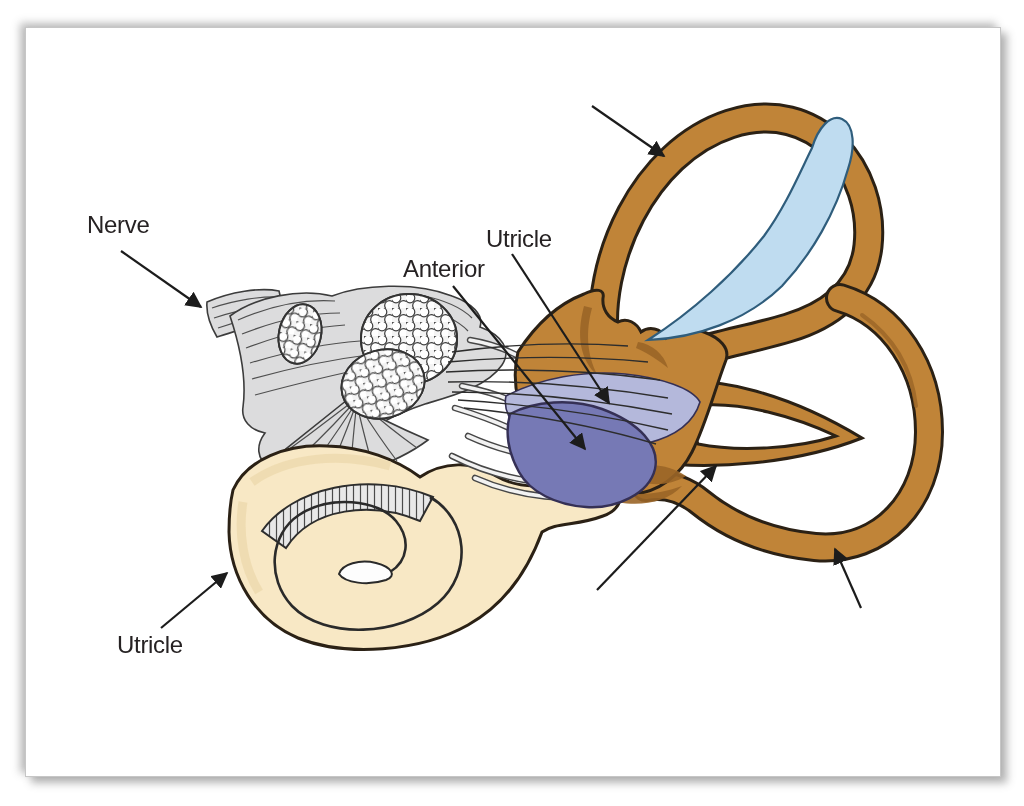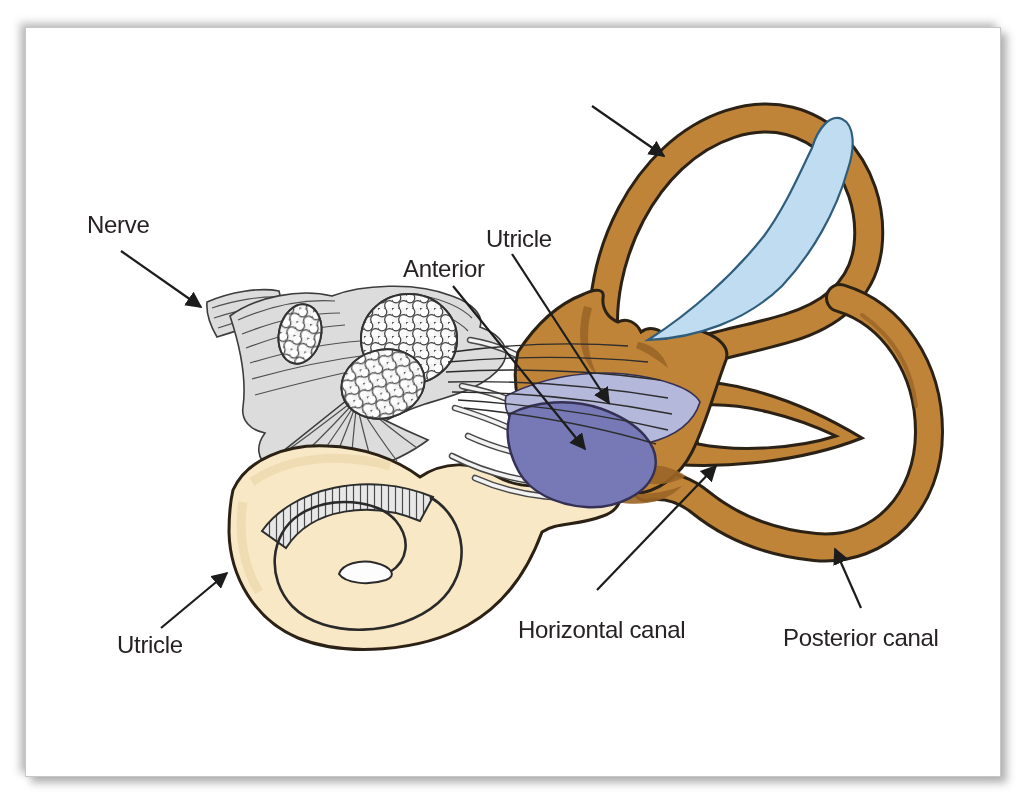--- a/index.html
+++ b/index.html
@@ -184,15 +184,13 @@
       <line class="arrow" x1="161" y1="628" x2="227" y2="573" marker-end="url(#ah)"></line>
       <line class="arrow" x1="597" y1="590" x2="716" y2="466" marker-end="url(#ah)"></line>
       <line class="arrow" x1="861" y1="608" x2="835" y2="549" marker-end="url(#ah)"></line>
     </g>
   </svg>
 
   <div class="label" style="left:87px;top:212px">Nerve</div>
   <div class="label" style="left:486px;top:226px">Utricle</div>
   <div class="label" style="left:403px;top:256px">Anterior</div>
   <div class="label" style="left:117px;top:632px">Utricle</div>
-  <div class="label" style="left:518px;top:617px">Horizontal canal</div>
-  <div class="label" style="left:783px;top:625px">Posterior canal</div>
 </div>
 
 </body></html>

